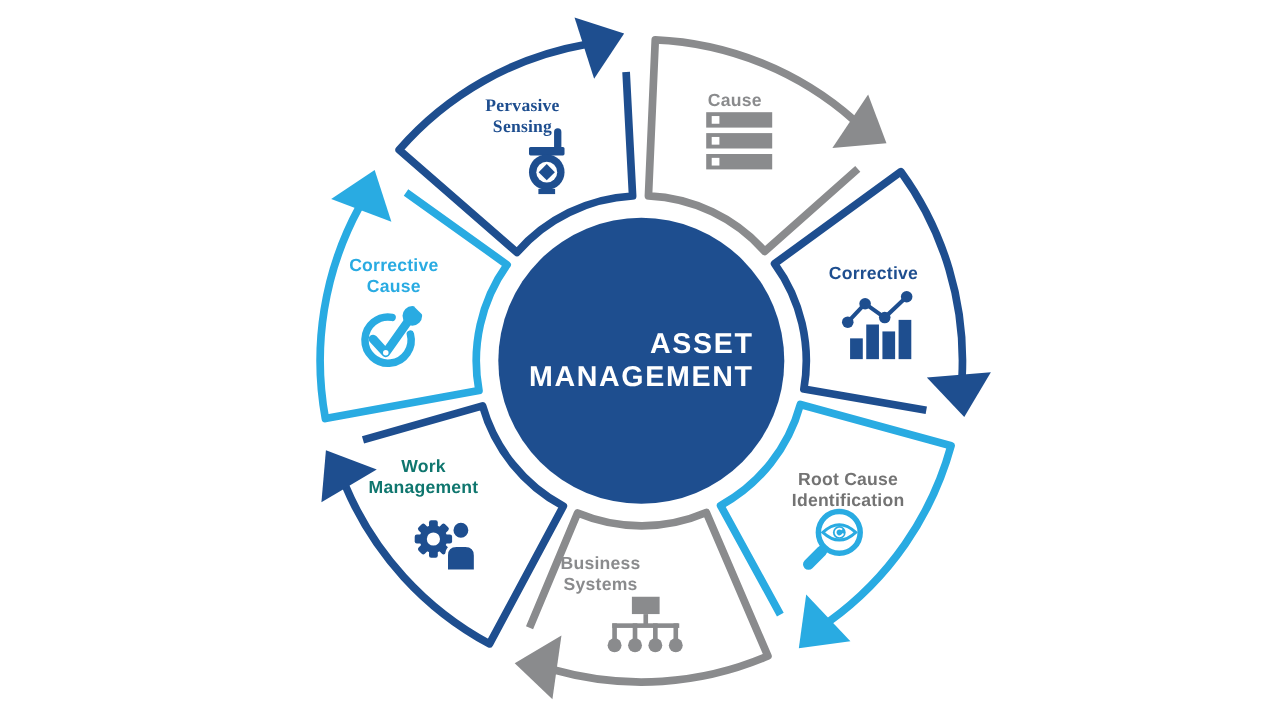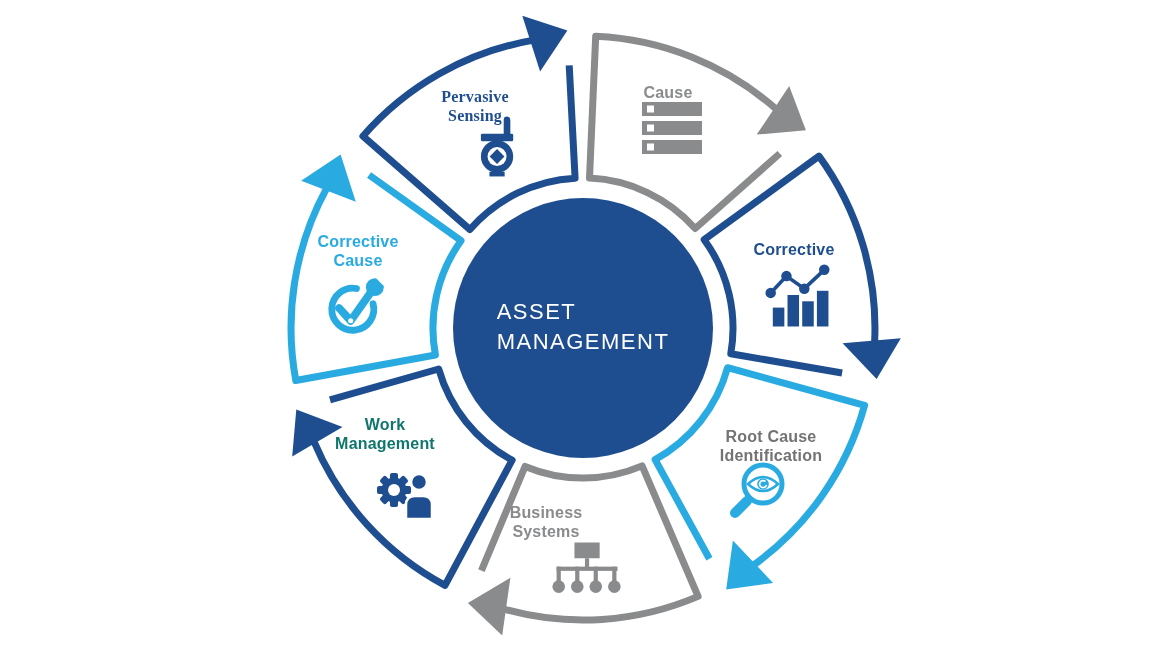--- a/index.html
+++ b/index.html
@@ -7,23 +7,23 @@
     position:relative;
     width:1167px;height:656px;
     overflow:hidden;
     font-family:"Liberation Sans","DejaVu Sans",sans-serif;
     background:#ffffff;
   }
   #diagram-svg{position:absolute;left:0;top:0;}
   .center-label{
     position:absolute;left:583px;top:327px;
     transform:translate(-50%,-50%);
-    text-align:left;
+    text-align:right;
     color:#fff;
-    font-size:22px;line-height:30px;font-weight:400;
+    font-size:26px;line-height:30px;font-weight:700;
     letter-spacing:1.5px;
     white-space:nowrap;
   }
   .seg-label{
     position:absolute;
     transform:translate(-50%,-50%);
     text-align:center;
     font-size:16px;line-height:19px;font-weight:700;
     letter-spacing:.2px;
     white-space:pre-line;

